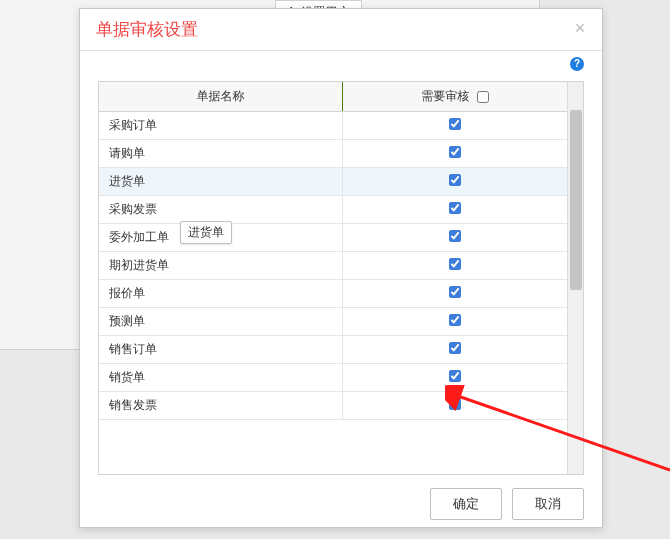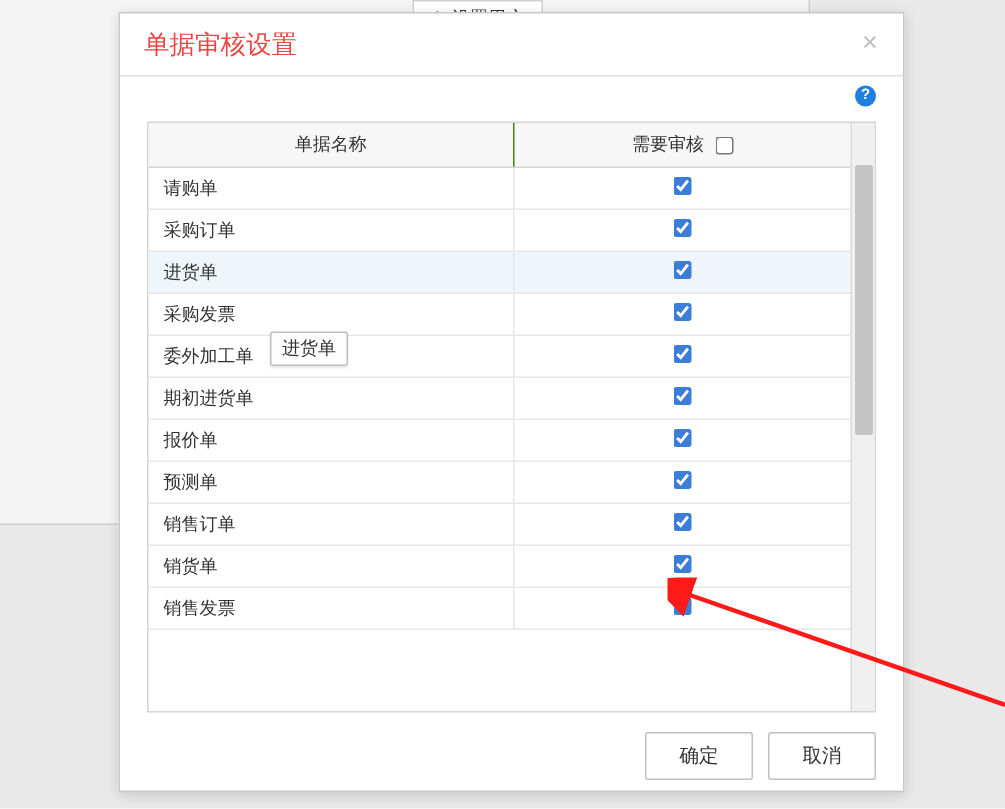--- a/index.html
+++ b/index.html
@@ -201,25 +201,25 @@
             <tr>
               <th>单据名称</th>
               <th>
                 <span>需要审核</span>
                 <input type="checkbox" class="header-checkbox" style="">
               </th>
             </tr>
           </thead>
           <tbody id="tbody">
               <tr>
+                <td>采购订单</td>
+                <td class="check-cell"><input type="checkbox" checked="" style=""></td>
+              </tr>
+              <tr>
                 <td>请购单</td>
-                <td class="check-cell"><input type="checkbox" checked="" style=""></td>
-              </tr>
-              <tr>
-                <td>采购订单</td>
                 <td class="check-cell"><input type="checkbox" checked="" style=""></td>
               </tr>
               <tr class="highlight">
                 <td>进货单</td>
                 <td class="check-cell"><input type="checkbox" checked="" style=""></td>
               </tr>
               <tr>
                 <td>采购发票</td>
                 <td class="check-cell"><input type="checkbox" checked="" style=""></td>
               </tr>

